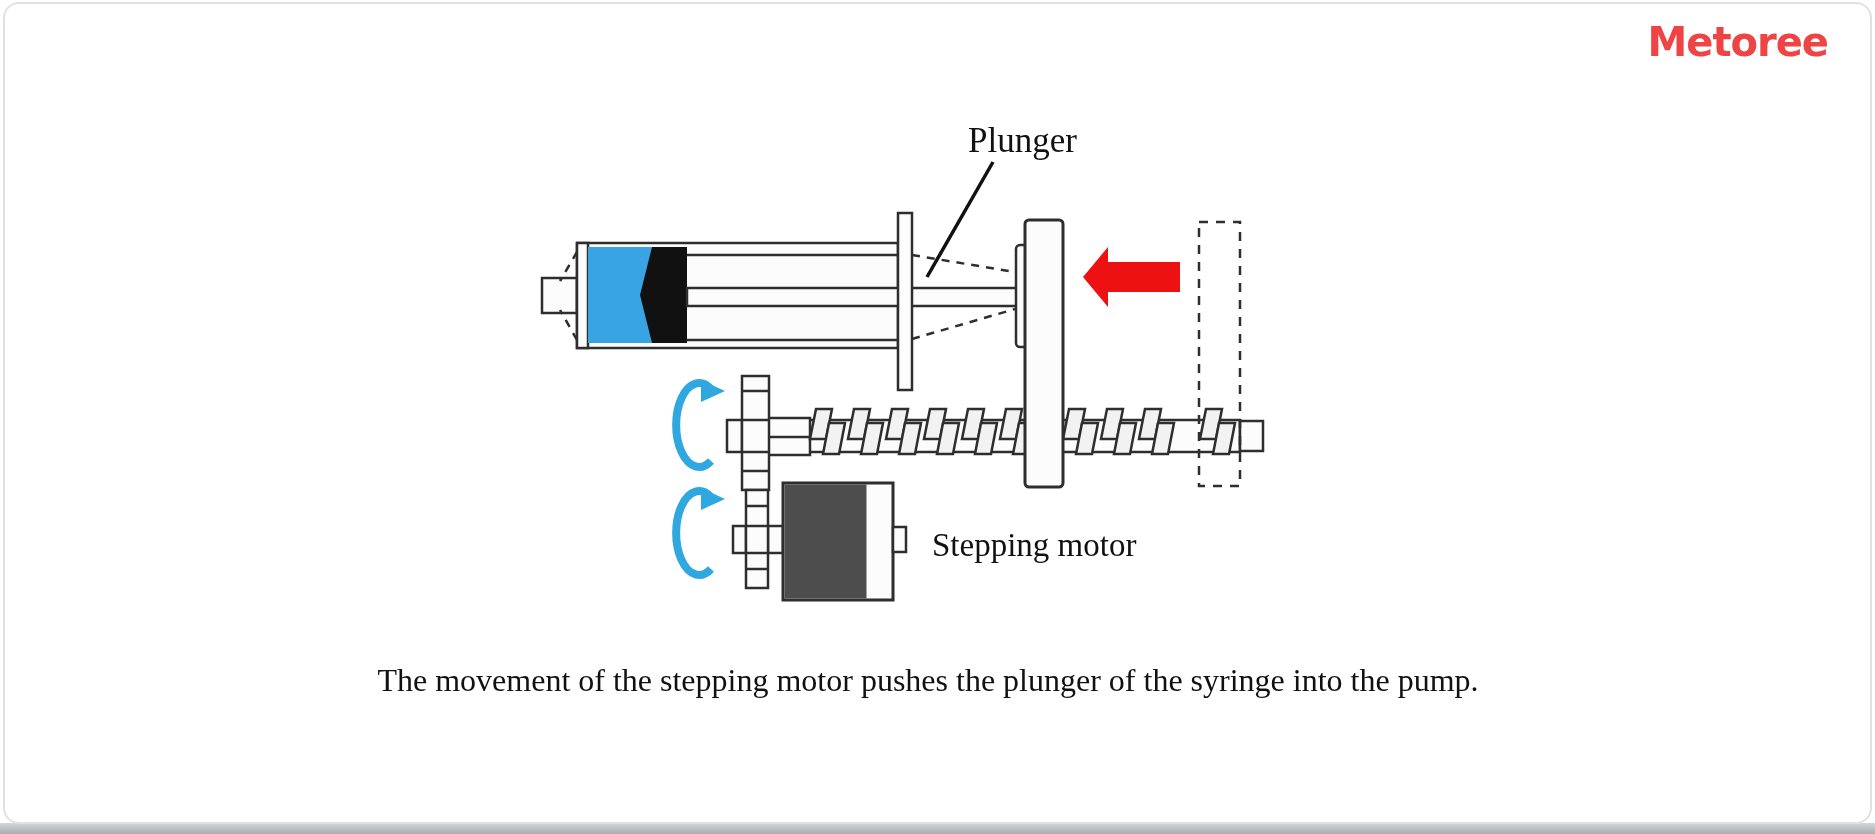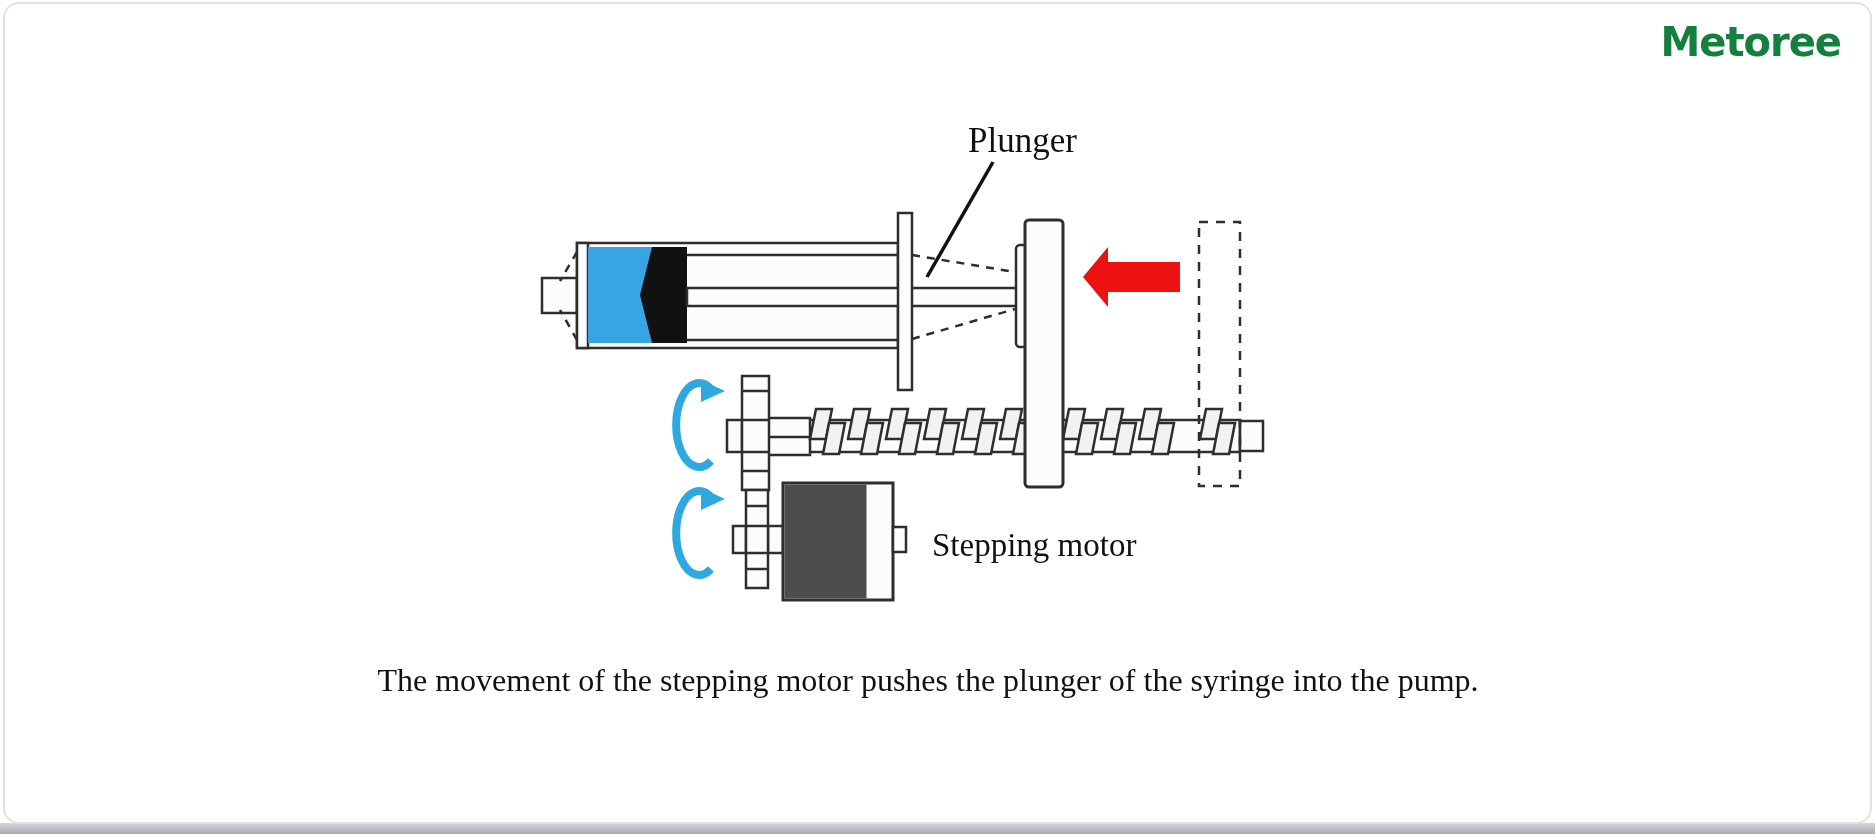--- a/index.html
+++ b/index.html
@@ -2,23 +2,23 @@
 <html><head>
 <meta charset="utf-8">
 <style>
   html,body{margin:0;padding:0;background:#ffffff;}
   .canvas{position:relative;width:1875px;height:834px;overflow:hidden;
           font-family:"Liberation Serif", serif;}
   .window-edge{position:absolute;left:0;right:0;bottom:0;height:11px;
                background:linear-gradient(#d2d6d9,#a9adb1);}
   .card{position:absolute;left:3px;top:2px;width:1865px;height:818px;
         background:#ffffff;border:2px solid #e1e1e1;border-radius:16px;}
-  .brand{position:absolute;top:15px;right:29px;
+  .brand{position:absolute;top:15px;right:42px;
          font-family:"DejaVu Sans", sans-serif;font-weight:bold;
-         font-size:40px;letter-spacing:-1px;color:#15803d;}
+         font-size:40px;letter-spacing:-1px;color:#ef4444;}
   svg{position:absolute;left:0;top:0;}
   .ln{stroke:#2e2e2e;stroke-width:2.5;fill:none;}
   .dash{stroke:#2e2e2e;stroke-width:2.5;fill:none;stroke-dasharray:8 7;}
   .shape{fill:#fcfcfc;stroke:#2e2e2e;stroke-width:2.5;}
   .shape-bold{fill:#fcfcfc;stroke:#2e2e2e;stroke-width:3;}
   .thread{fill:#f2f2f2;stroke:#2e2e2e;stroke-width:2.5;}
   .lbl{fill:#111111;font-family:"Liberation Serif", serif;}
 </style>
 </head>
 <body>

